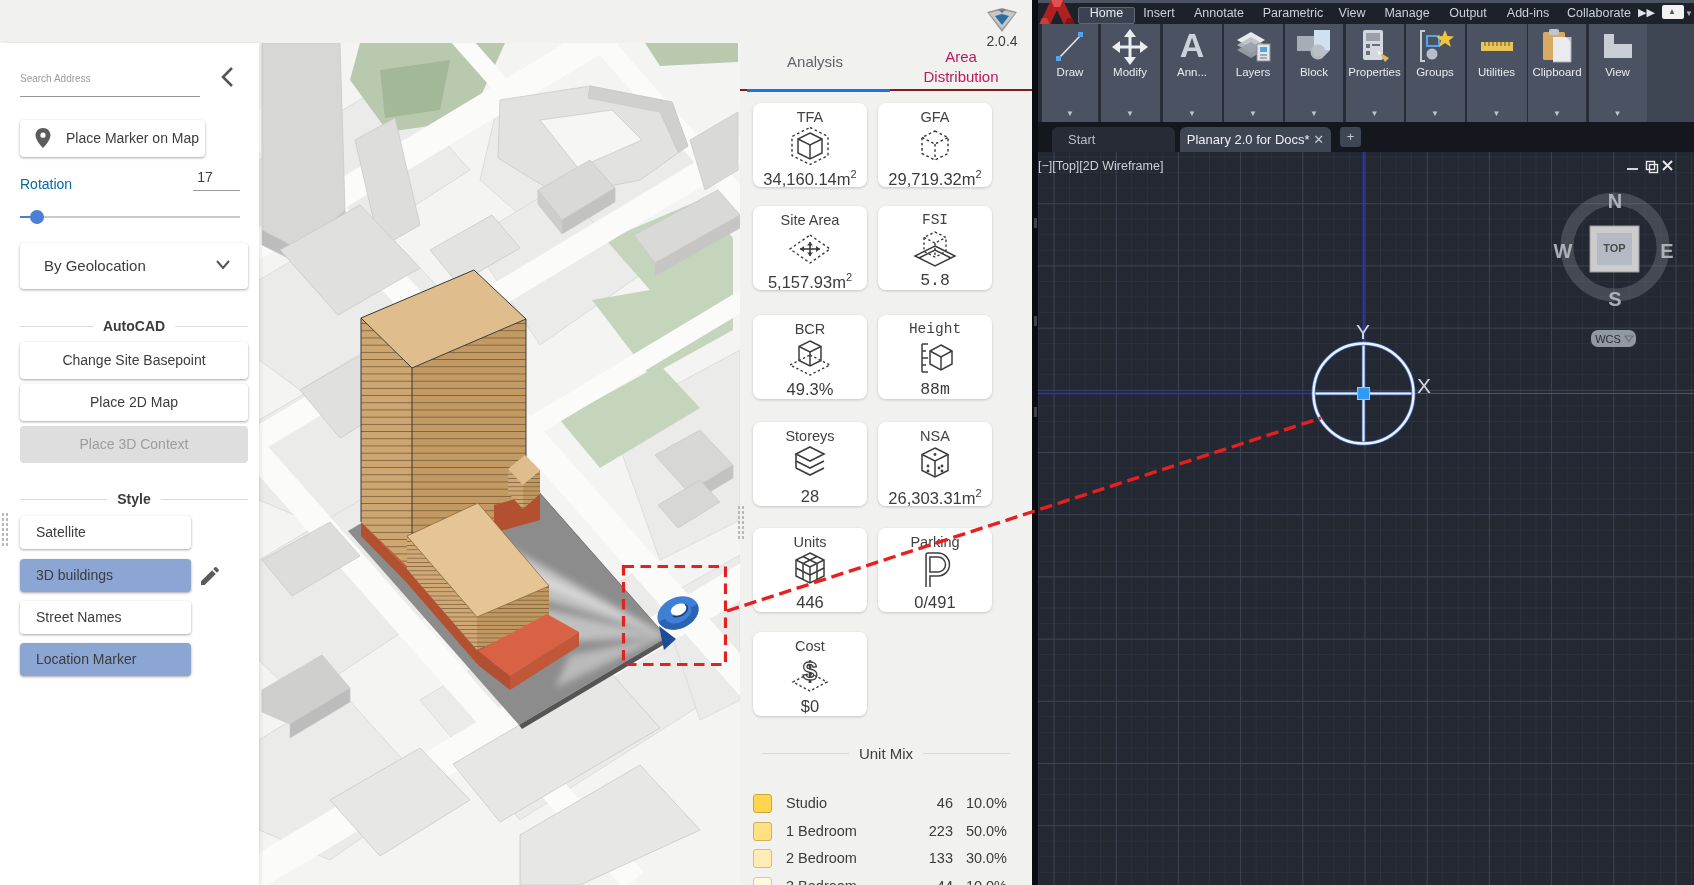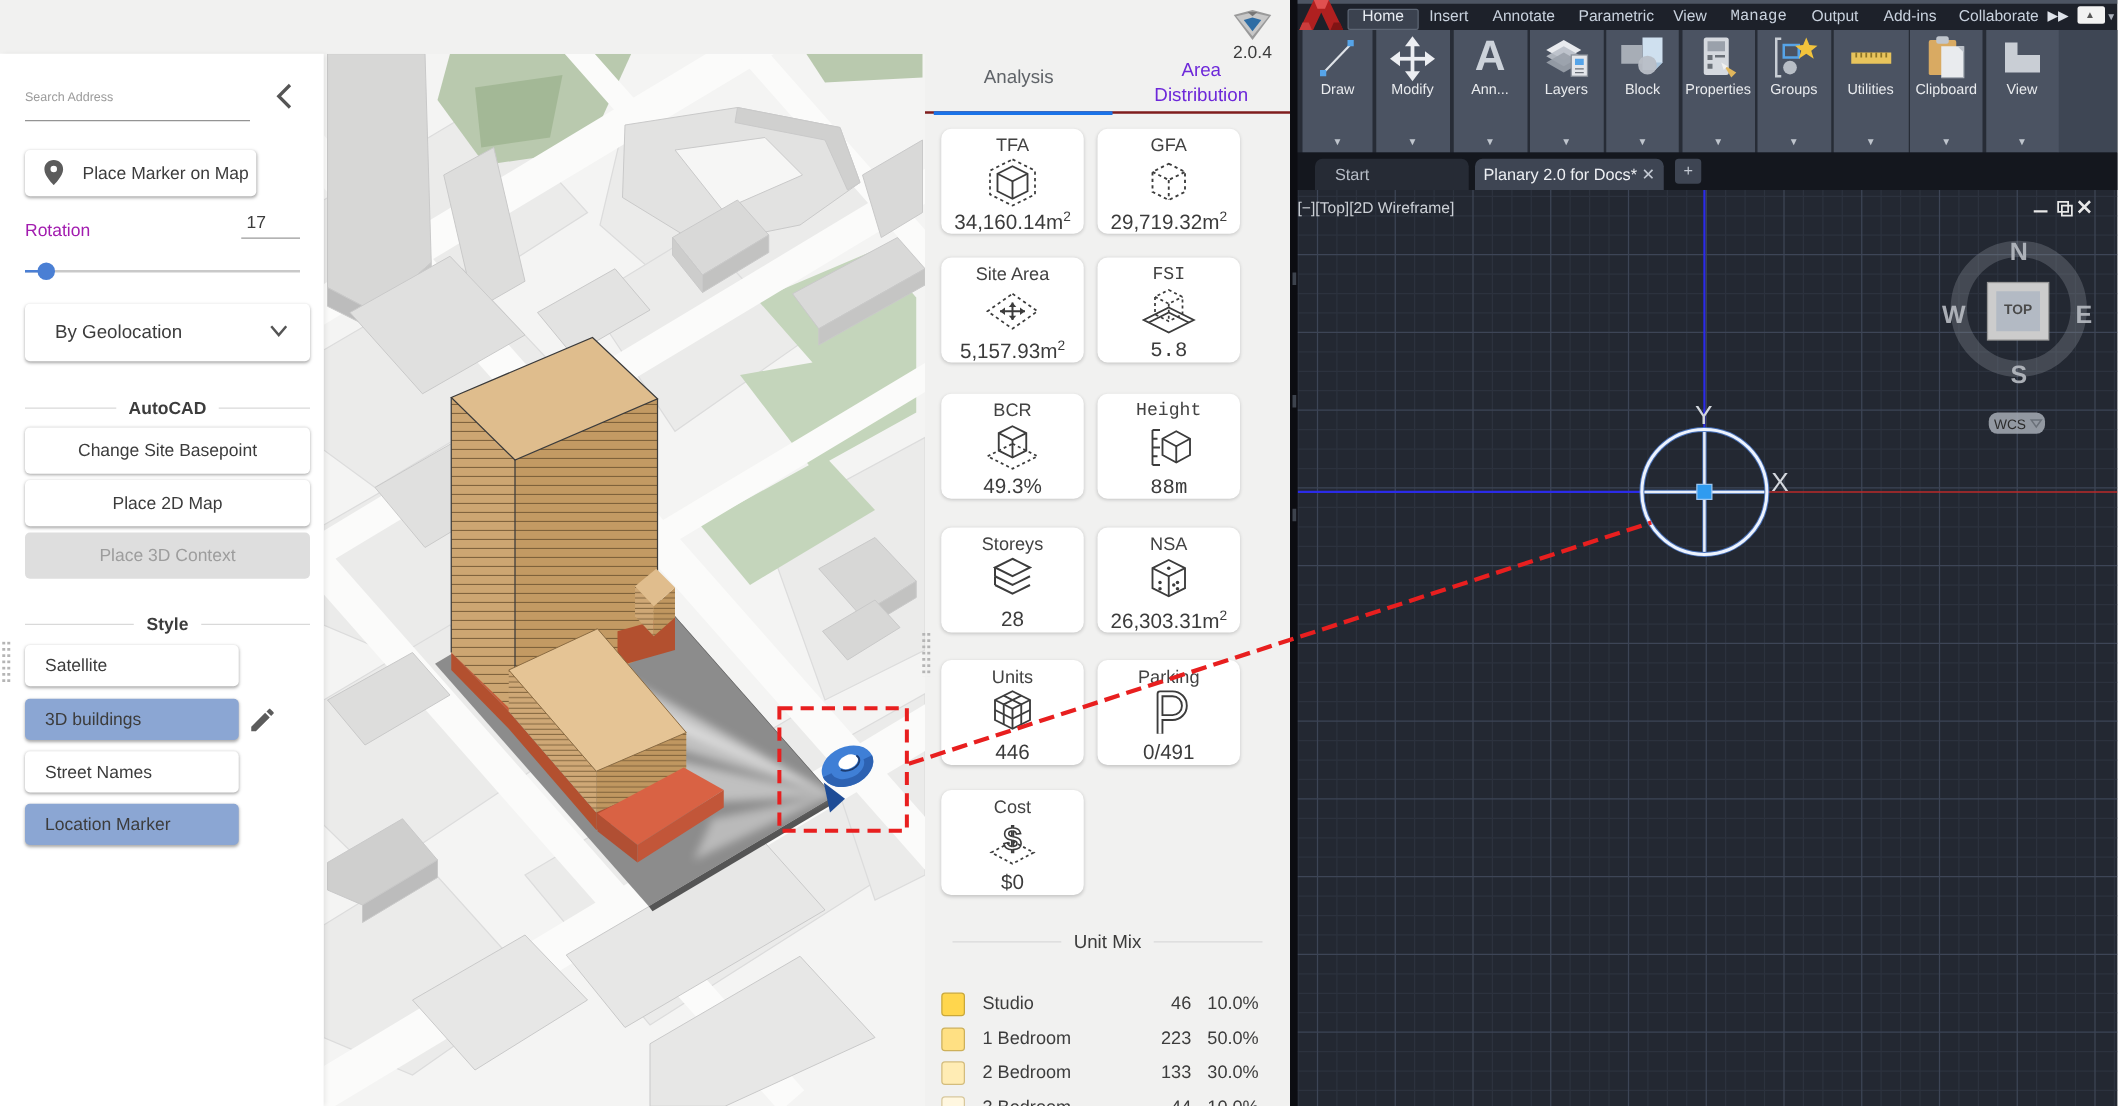--- a/index.html
+++ b/index.html
@@ -164,21 +164,21 @@
   <div id="sidebar">    
       <div class="abs" style="left:20px;top:30px;font-size:10px;color:#9b9b9b;">Search Address</div>
     <div class="abs" style="left:20px;top:53px;width:180px;border-top:1px solid #949494;"></div>
     <svg class="abs" style="left:218px;top:23px;" width="20" height="22" viewBox="0 0 20 22">
         <path d="M14 2 L5 11 L14 20" fill="none" stroke="#555" stroke-width="2.6"></path>
       </svg>
     <div class="mbtn" style="left:20px;top:77px;width:185px;height:37px;line-height:37px;padding-left:14px;text-align:left;">
       <svg style="vertical-align:-5px;margin-right:14px;" width="18" height="20" viewBox="0 0 18 20">
           <path d="M9 0C4.6 0 1.5 3.2 1.5 7.3 1.5 12.8 9 20 9 20s7.5-7.2 7.5-12.7C16.5 3.2 13.4 0 9 0zm0 9.8a2.6 2.6 0 1 1 0-5.2 2.6 2.6 0 0 1 0 5.2z" fill="#5c5c5c"></path>
         </svg>Place Marker on Map</div>
-    <div class="abs" style="left:20px;top:133px;font-size:14px;color:#a21caf;">Rotation</div>
+    <div class="abs" style="left:20px;top:133px;font-size:14px;color:#0369a1;">Rotation</div>
     <div class="abs" style="left:190px;top:126px;width:30px;text-align:center;font-size:14px;color:#3c3c3c;">17</div>
     <div class="abs" style="left:193px;top:147px;width:47px;border-top:1px solid #9a9a9a;"></div>
     <div class="abs" style="left:20px;top:173px;width:220px;height:2px;background:#c9c9c9;"></div>
     <div class="abs" style="left:20px;top:173px;width:17px;height:2px;background:#4a7fd4;"></div>
     <div class="abs" style="left:30px;top:167px;width:14px;height:14px;border-radius:50%;background:#4a7fd4;"></div>
     <div class="mbtn" style="left:20px;top:200px;width:228px;height:46px;line-height:46px;text-align:left;padding-left:24px;font-size:15px;">By Geolocation
       <svg class="abs" style="right:18px;top:17px;" width="14" height="10" viewBox="0 0 14 10">
           <path d="M1 1 L7 8 L13 1" fill="none" stroke="#555" stroke-width="2"></path>
         </svg></div>
     <div class="sec-div" style="top:275px;">AutoCAD</div>
@@ -190,21 +190,21 @@
     <div class="mbtn" style="left:20px;top:516px;width:171px;height:33px;line-height:33px;text-align:left;padding-left:16px;background:#8ba6d3;">3D buildings</div>
     <svg class="abs" style="left:198px;top:521px;" width="24" height="24" viewBox="0 0 24 24">
         <path d="M3 17.3V21h3.7L17.8 9.9l-3.7-3.7L3 17.3zM20.7 7c.4-.4.4-1 0-1.4l-2.3-2.3c-.4-.4-1-.4-1.4 0l-1.8 1.8 3.7 3.7L20.7 7z" fill="#5c5c5c"></path>
       </svg>
     <div class="mbtn" style="left:20px;top:558px;width:171px;height:33px;line-height:33px;text-align:left;padding-left:16px;">Street Names</div>
     <div class="mbtn" style="left:20px;top:600px;width:171px;height:33px;line-height:33px;text-align:left;padding-left:16px;background:#8ba6d3;">Location Marker</div>
 </div>
   <div id="analysis">
       <div class="abs" style="left:0;top:0;width:292px;height:48px;border-bottom:2px solid #7f1d1d;">
   <div class="abs" style="left:0;top:10px;width:150px;text-align:center;font-size:15px;color:#5f6368;">Analysis</div>
-  <div class="abs" style="left:150px;top:0;width:142px;text-align:center;font-size:15px;color:#6d28d9;line-height:20px;padding-top:4px;">Area<br>Distribution</div>
+  <div class="abs" style="left:150px;top:0;width:142px;text-align:center;font-size:15px;color:#be185d;line-height:20px;padding-top:4px;">Area<br>Distribution</div>
   <div class="abs" style="left:7px;top:46px;width:143px;height:2.5px;background:#1a73e8;"></div>
 </div>
 <div class="card" style="left:13px;top:60px;">
         <div class="t">TFA</div>
 <svg width="46" height="40" viewBox="0 0 46 40">
           <g fill="none" stroke="#3c3c3c">
             <polygon points="23,1.5 41,10.5 41,29.5 23,38.5 5,29.5 5,10.5" stroke-width="1.4" stroke-dasharray="2.6 2.6"></polygon>
             <polygon points="23,7 35,13 35,27 23,33 11,27 11,13" stroke-width="1.5"></polygon>
             <polyline points="11,13 23,19 35,13" stroke-width="1.5"></polyline>
             <line x1="23" y1="19" x2="23" y2="33" stroke-width="1.5"></line>
@@ -397,21 +397,21 @@
   <path d="M2 25 L13 25 L10 18 L5 18 Z" fill="#cc3c3c"></path>
   <path d="M38 25 L27 25 L30 18 L35 18 Z" fill="#801414"></path>
 </svg>
 <div class="menu">
   <span style="left:46px;top:4px;width:57px;height:17px;background:#3b424f;border:1px solid #5d6674;border-radius:2px;"></span>
   <span style="left:46px;width:57px;text-align:center;color:#e8ecf2;">Home</span>
   <span style="left:106px;width:42px;text-align:center;">Insert</span>
   <span style="left:152px;width:70px;text-align:center;">Annotate</span>
   <span style="left:224px;width:74px;text-align:center;">Parametric</span>
   <span style="left:300px;width:40px;text-align:center;">View</span>
-  <span style="left:344px;width:62px;text-align:center;font-family:Liberation Mono, monospace;">Manage</span>
+  <span style="left:344px;width:62px;text-align:center;">Manage</span>
   <span style="left:408px;width:56px;text-align:center;">Output</span>
   <span style="left:466px;width:60px;text-align:center;">Add-ins</span>
   <span style="left:528px;width:78px;text-align:center;">Collaborate</span>
   <span style="left:606px;color:#dfe3ea;font-size:11px;">▶▶</span>
   <span style="left:630px;top:2px;width:22px;height:14px;background:#f2f2f2;border-radius:2px;"></span>
   <span style="left:636px;top:4px;color:#555;font-size:8px;">▲</span>
   <span style="left:653px;top:6px;color:#aab0ba;font-size:8px;">▼</span>
 </div>
 <div class="abs" style="left:0;top:24px;width:662px;height:98px;background:#272c36;"></div>
 <div class="abs" style="left:614px;top:24px;width:48px;height:98px;background:#3e4654;"></div>

